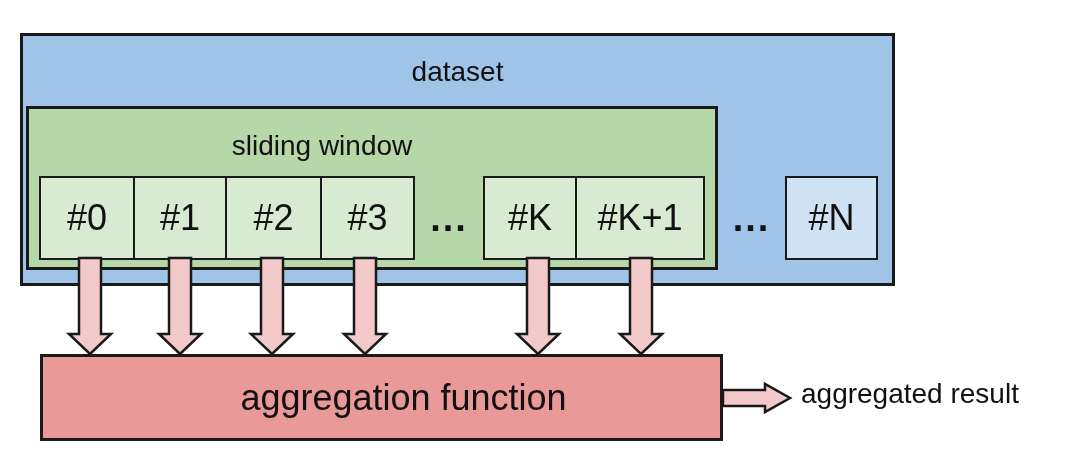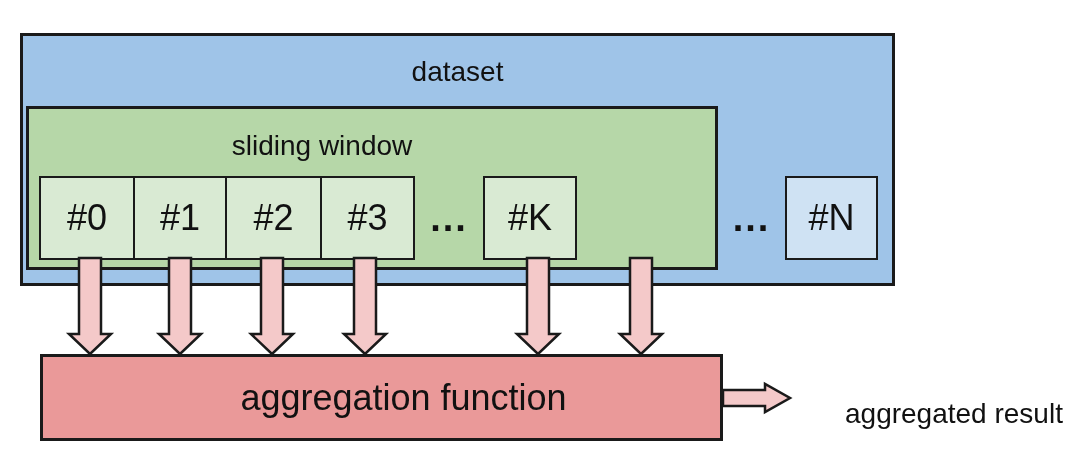--- a/index.html
+++ b/index.html
@@ -32,21 +32,21 @@
     left:40px;top:354px;width:683px;height:87px;background:var(--aggregation-fill);
     display:flex;align-items:center;justify-content:center;
   }
   .label{
     position:absolute;
     font-size:28px;line-height:36px;white-space:nowrap;color:var(--text);
   }
   .dataset-label{left:20px;top:54px;width:875px;text-align:center;}
   .window-label{left:26px;top:128px;width:592px;text-align:center;}
   .agg-label{position:static;font-size:36px;line-height:36px;color:var(--text);}
-  .result-label{left:801px;top:396px;margin-left:44px;}
+  .result-label{left:801px;top:376px;}
   .cell{
     position:absolute;box-sizing:border-box;
     top:176px;height:84px;
     border:2px solid var(--outline);
     background:var(--window-cell-fill);
     display:flex;align-items:center;justify-content:center;
     font-size:36px;color:var(--text);
   }
   .cell-0{left:39px;width:96px;}
   .cell-1{left:133px;width:94px;}
@@ -80,20 +80,21 @@
 
   <div class="box window-box"></div>
   <div class="label window-label">sliding window</div>
 
   <div class="cell cell-0">#0</div>
   <div class="cell cell-1">#1</div>
   <div class="cell cell-2">#2</div>
   <div class="cell cell-3">#3</div>
   <div class="dots dots-window">...</div>
   <div class="cell cell-k">#K</div>
+  <div class="cell cell-k1">#K+1</div>
 
   <div class="dots dots-dataset">...</div>
   <div class="cell cell-n">#N</div>
 
   <svg class="arrow-layer" viewBox="0 0 1080 461" xmlns="http://www.w3.org/2000/svg">
     <polygon class="flow-arrow" points="79,258 101,258 101,334 111,334 90,354 69,334 79,334"></polygon>
     <polygon class="flow-arrow" points="169,258 191,258 191,334 201,334 180,354 159,334 169,334"></polygon>
     <polygon class="flow-arrow" points="261,258 283,258 283,334 293,334 272,354 251,334 261,334"></polygon>
     <polygon class="flow-arrow" points="354,258 376,258 376,334 386,334 365,354 344,334 354,334"></polygon>
     <polygon class="flow-arrow" points="527,258 549,258 549,334 559,334 538,354 517,334 527,334"></polygon>

